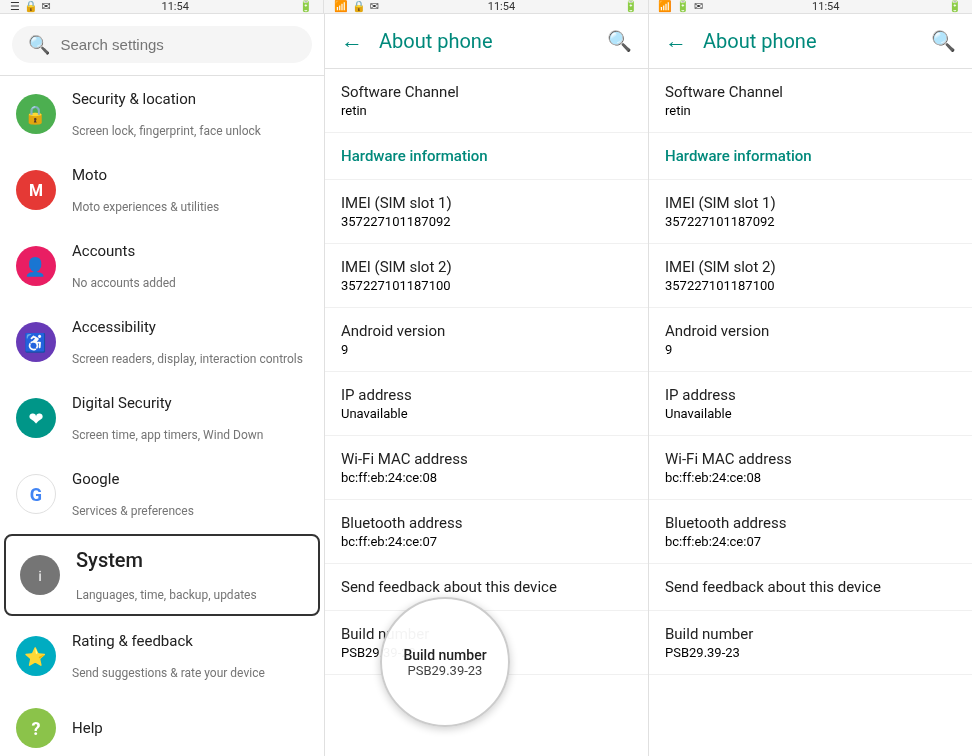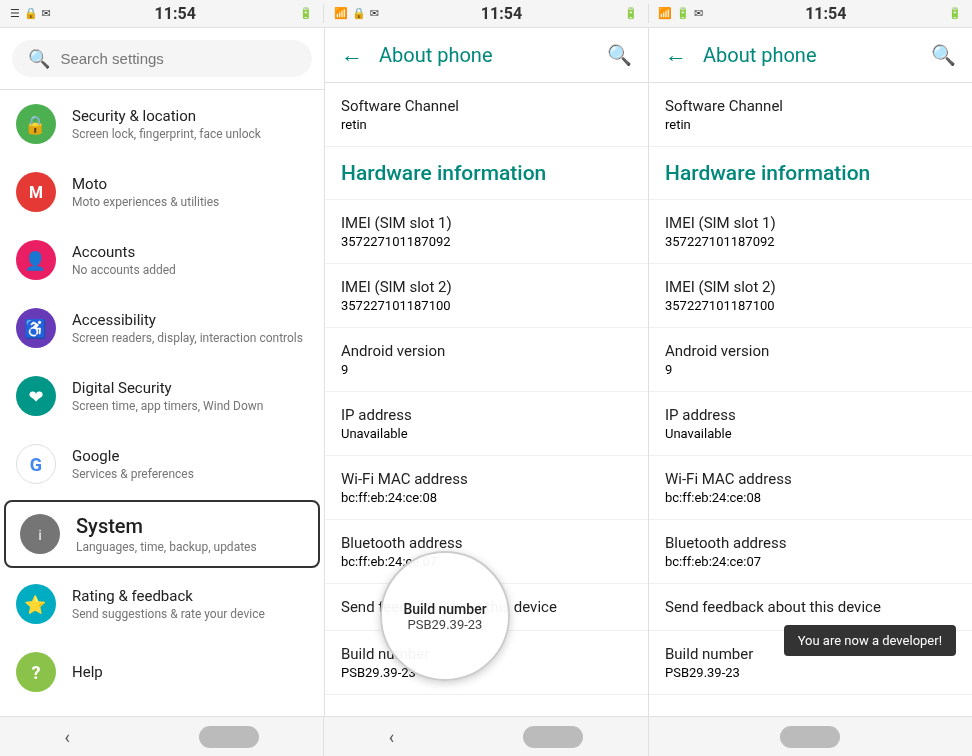--- a/index.html
+++ b/index.html
@@ -18,21 +18,21 @@
       display: flex;
       align-items: center;
       justify-content: space-between;
       padding: 0 10px;
       border-right: 1px solid #e0e0e0;
       font-size: 11px;
       color: #333;
     }
     .status-bar-section:last-child { border-right: none; }
     .status-icons { display: flex; align-items: center; gap: 4px; }
-    .status-time { font-size: 16px; font-weight: 700; }
+    .status-time { font-size: 11px; font-weight: 400; }
 
     
     .left-panel {
       width: 325px;
       border-right: 1px solid #e0e0e0;
       display: flex;
       flex-direction: column;
       background: #fff;
       overflow: hidden;
     }
@@ -78,21 +78,21 @@
       display: flex;
       align-items: center;
       justify-content: center;
       flex-shrink: 0;
       font-size: 18px;
       color: #fff;
     }
 
     .settings-item-text { flex: 1; }
     .settings-item-title { font-size: 15px; color: #212121; font-weight: 400; }
-    .settings-item-subtitle { font-size: 12px; color: #757575; margin-top: 2px; }
+    .settings-item-subtitle { font-size: 12px; color: #757575; margin-top: 16px; }
 
     
     .system-item {
       background: #fff;
       border: 2px solid #333;
       border-radius: 8px;
       margin: 2px 4px;
       padding: 12px 14px;
     }
     .system-item .settings-item-title { font-size: 20px; font-weight: 500; }
@@ -133,21 +133,21 @@
       overflow-y: auto;
       flex: 1;
     }
 
     .info-item {
       padding: 14px 16px;
       border-bottom: 1px solid #f0f0f0;
     }
     .info-item-label { font-size: 15px; color: #212121; }
     .info-item-value { font-size: 13px; color: #000000; margin-top: 2px; }
-    .info-item-section { font-size: 21px; color: #00897b; font-weight: 500; padding: 14px 16px; border-bottom: 1px solid #f0f0f0; }
+    .info-item-section { font-size: 15px; color: #00897b; font-weight: 500; padding: 14px 16px; border-bottom: 1px solid #f0f0f0; }
     .build-circle {
       position: absolute;
       left: 370px;
       bottom: 30px;
       width: 130px;
       height: 130px;
       border-radius: 50%;
       background: rgba(255,255,255,0.95);
       border: 2px solid #ccc;
       display: flex;
@@ -448,23 +448,20 @@
         <div class="info-item-label">Send feedback about this device</div>
       </div>
 
       <div class="info-item">
         <div class="info-item-label">Build number</div>
         <div class="info-item-value">PSB29.39-23</div>
       </div>
 
     </div>
 
-    <div class="dev-toast">
-      <span>You are now a developer!</span>
-    </div>
   </div>
 
   <div class="build-circle" style="left:380px; bottom:35px;">
     <span class="build-circle-label">Build number</span>
     <span class="build-circle-value">PSB29.39-23</span>
   </div>
 
 </div>
 
 <div class="nav-bar">

